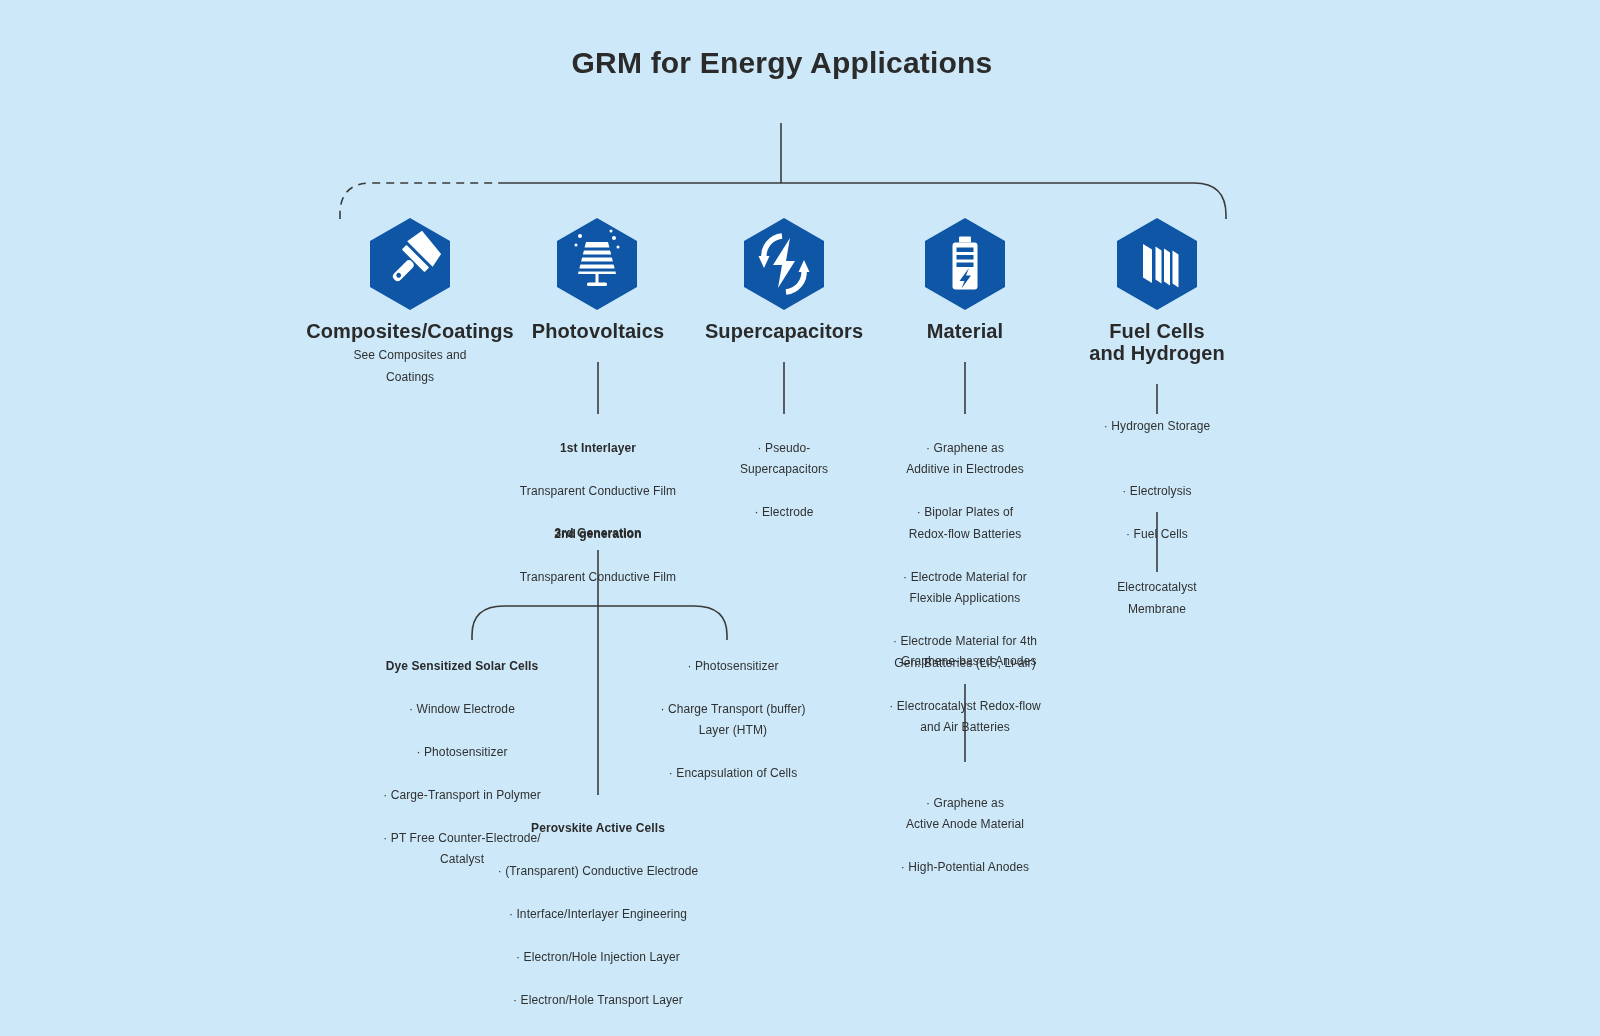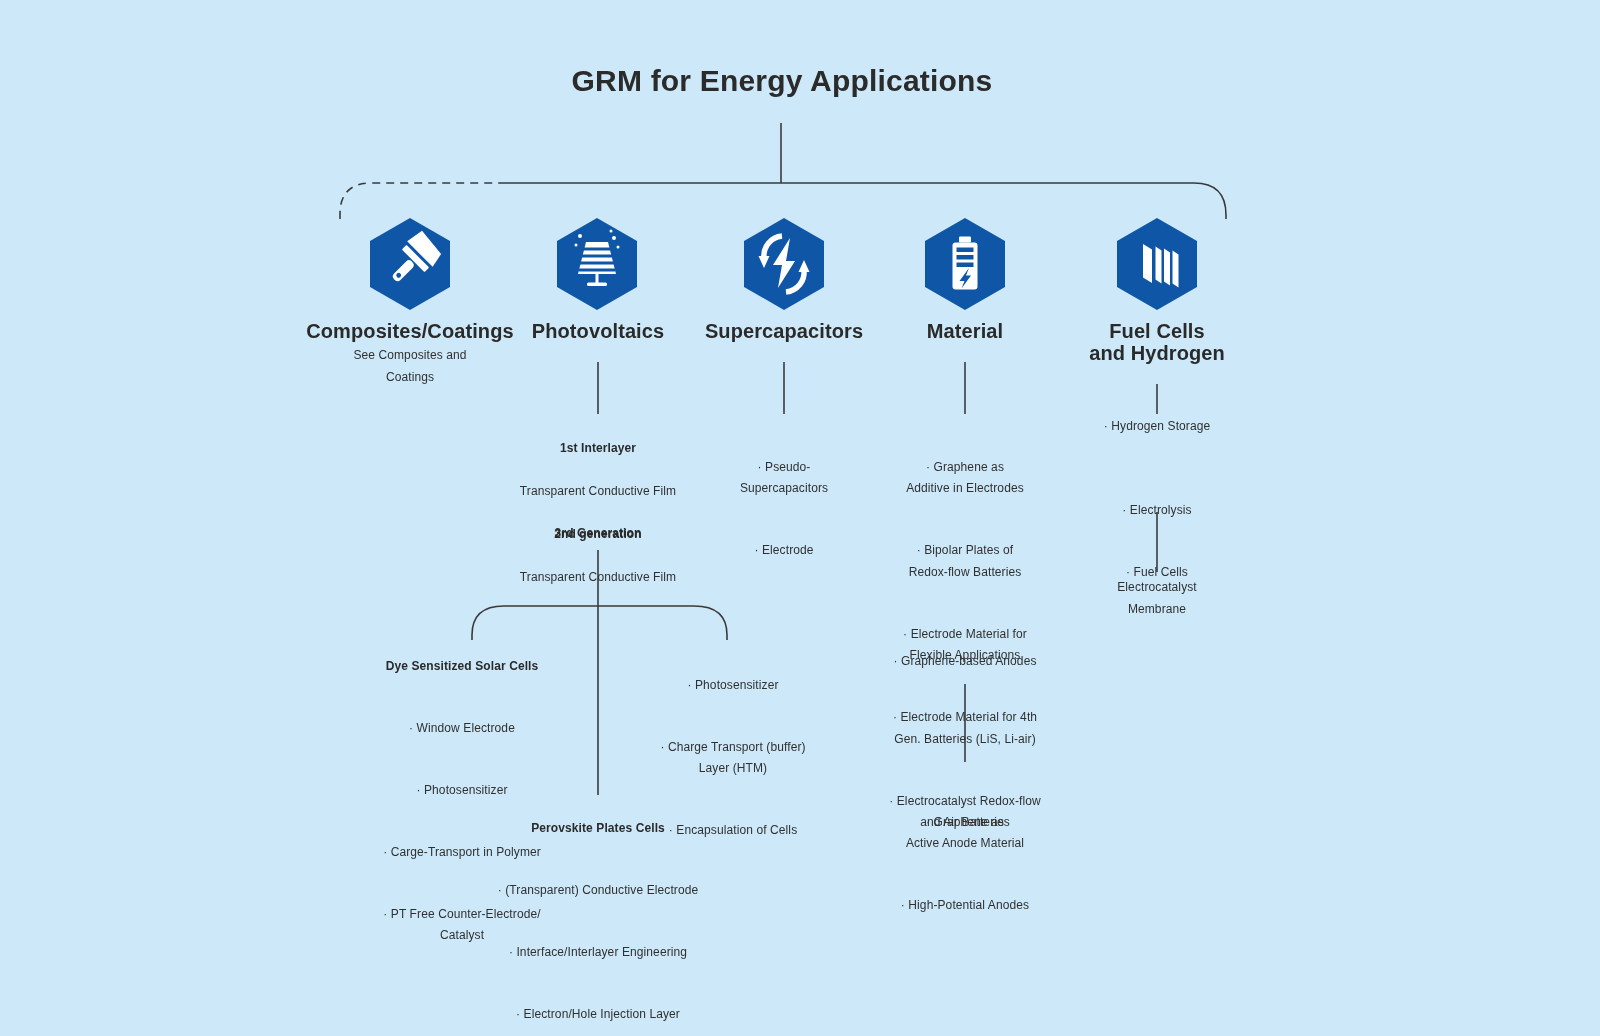--- a/index.html
+++ b/index.html
@@ -1,35 +1,35 @@
 <!DOCTYPE html>
 <html style="--bg: #cde9f9; --hex: #0f57a6; --text: #303030; --line: #3a3a3a;"><head>
 <meta charset="utf-8">
 <style>
   :root{
     --bg:#cde9f9; --hex:#0f57a6; --text:#303030; --line:#3a3a3a;
   }
   html,body{margin:0;padding:0;}
   body{background:var(--bg);font-family:"Liberation Sans","DejaVu Sans",sans-serif;}
   .canvas{position:relative;width:1600px;height:1036px;background:var(--bg);overflow:hidden;}
-  .title{position:absolute;left:782px;top:64px;transform:translateX(-50%);
+  .title{position:absolute;left:782px;top:46px;transform:translateX(-50%);
          font-size:30px;font-weight:bold;color:#2b2b2b;letter-spacing:.2px;white-space:nowrap;margin:0;}
   svg.lines{position:absolute;left:0;top:0;}
   .cline{stroke:var(--line);stroke-width:1.6;fill:none;}
   .cline.dashed{stroke-dasharray:8 6;}
   .hex{position:absolute;width:80px;height:92px;}
   .hexfill{fill:var(--hex);}
   .ic{fill:#ffffff;}
   .icb{fill:var(--hex);}
   .icstroke{stroke:#ffffff;fill:none;}
   .txt{position:absolute;transform:translateX(-50%);text-align:center;color:var(--text);
        font-size:12px;line-height:21.5px;white-space:pre-line;letter-spacing:.1px;}
   .bold{font-weight:bold;color:#2a2a2a;}
   .lbl{font-size:20px;line-height:21.5px;}
-  .item{white-space:pre-line;margin-top:19px;}
+  .item{white-space:pre-line;}
 </style>
 </head>
 <body>
 
 <div class="canvas">
 
   <h1 class="title">GRM for Energy Applications</h1>
 
   <svg class="lines" width="1600" height="1036" viewBox="0 0 1600 1036" aria-hidden="true">
     <path class="cline" d="M 781 123 V 183"></path>
@@ -171,21 +171,21 @@
   </div>
 
   <div class="txt" style="left:733px;top:634px;width:240px">
     <div class="item">·  Photosensitizer</div>
     <div class="item">·  Charge Transport (buffer)
 Layer (HTM)</div>
     <div class="item">·  Encapsulation of Cells</div>
   </div>
 
   <div class="txt" style="left:598px;top:796px;width:310px">
-    <div class="bold">Perovskite Plates Cells</div>
+    <div class="bold">Perovskite Active Cells</div>
     <div class="item">·  (Transparent) Conductive Electrode</div>
     <div class="item">·  Interface/Interlayer Engineering</div>
     <div class="item">·  Electron/Hole Injection Layer</div>
     <div class="item">·  Electron/Hole Transport Layer</div>
     <div class="item">·  Encapsulation of Cells</div>
   </div>
 
 </div>
 
 </body></html>

